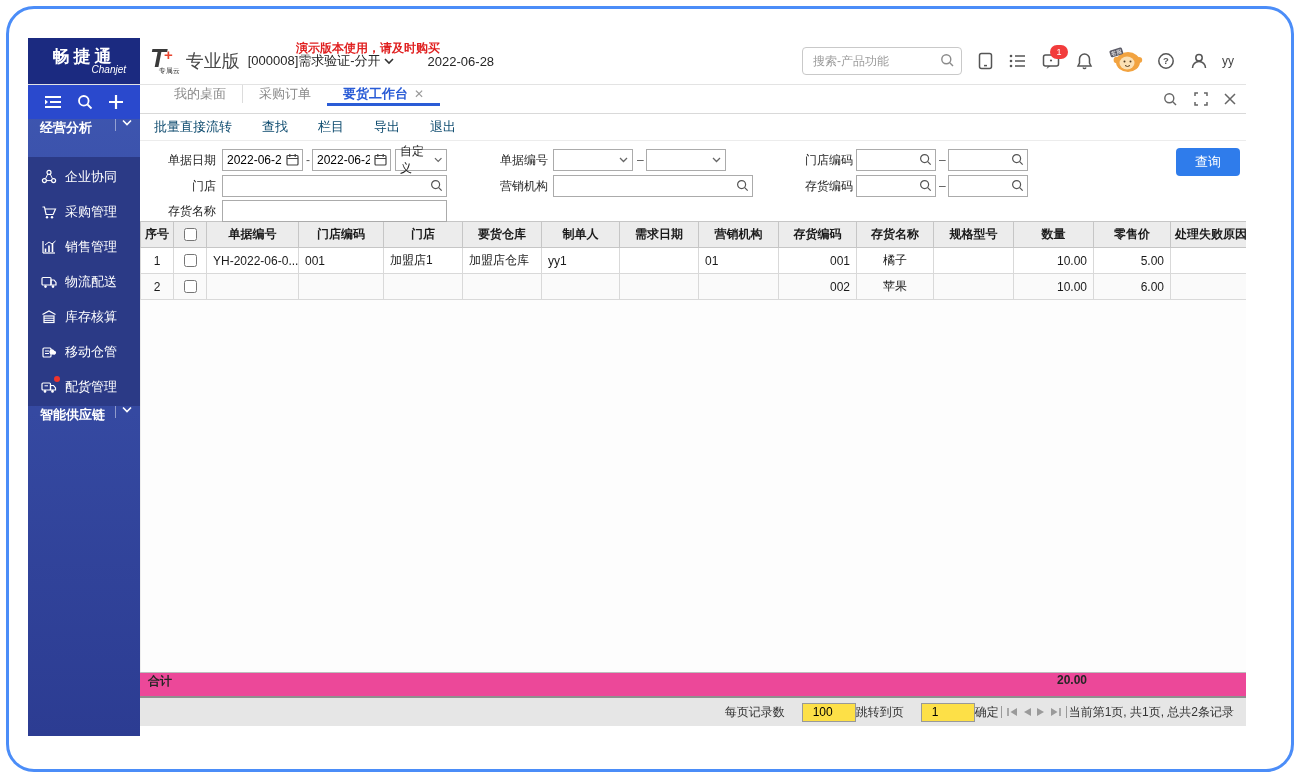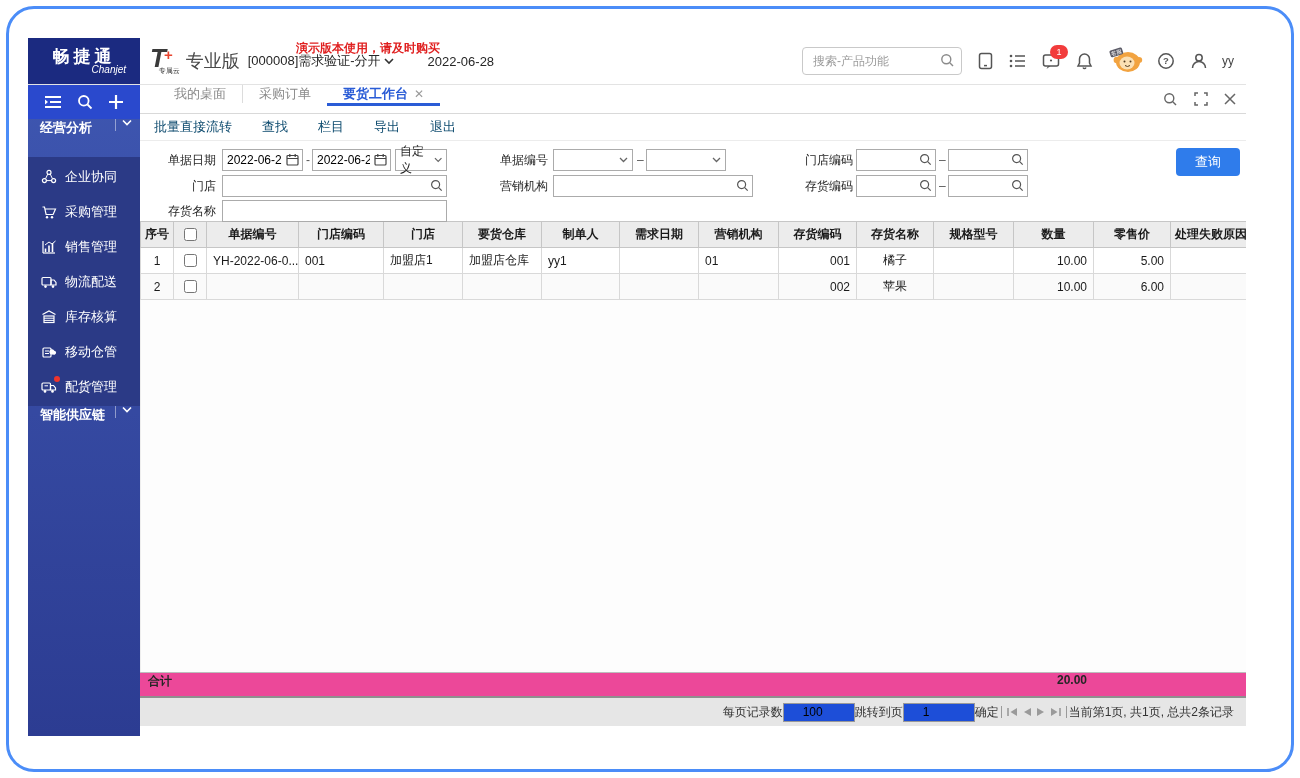--- a/index.html
+++ b/index.html
@@ -93,21 +93,21 @@
   table.grid .al{text-align:left}table.grid .ac{text-align:center}table.grid .ar{text-align:right}
   .grid-empty{flex:1;background:#fdfdfd;border-left:1px solid #eee;}
 
   
   .total-row{height:23px;flex:none;background:#ec4899;border-top:1px solid #bdbdbd;border-bottom:2px solid #8f8f8f;
              position:relative;display:flex;font-size:12px;font-weight:bold;}
   .total-row .tlabel{margin-left:8px;}
   .total-row .tqty{position:absolute;right:159px;}
   .pager{height:28px;flex:none;background:#e6e6e6;display:flex;align-items:center;justify-content:flex-end;
          gap:0;font-size:12px;color:#333;padding-right:12px;}
-  .pager input{width:32px;height:17px;border:1px solid #999;font-size:12px;text-align:left;padding:0 19px;background:#1d4ed8;}
+  .pager input{width:32px;height:17px;border:1px solid #999;font-size:12px;text-align:left;padding:0 10px;background:#fde047;margin-left:17px;}
   .pager .vsep{width:1px;height:12px;background:#9a9a9a;margin:0 2px;}
   .pager .parrow{cursor:pointer;display:flex;margin:0 2px;}
   .pager .confirm{cursor:pointer;}
   .bottom-strip{height:10px;background:#fff;flex:none;}
   svg{display:block;}
 </style>
 </head>
 <body>
 
 <div class="frame"></div>

